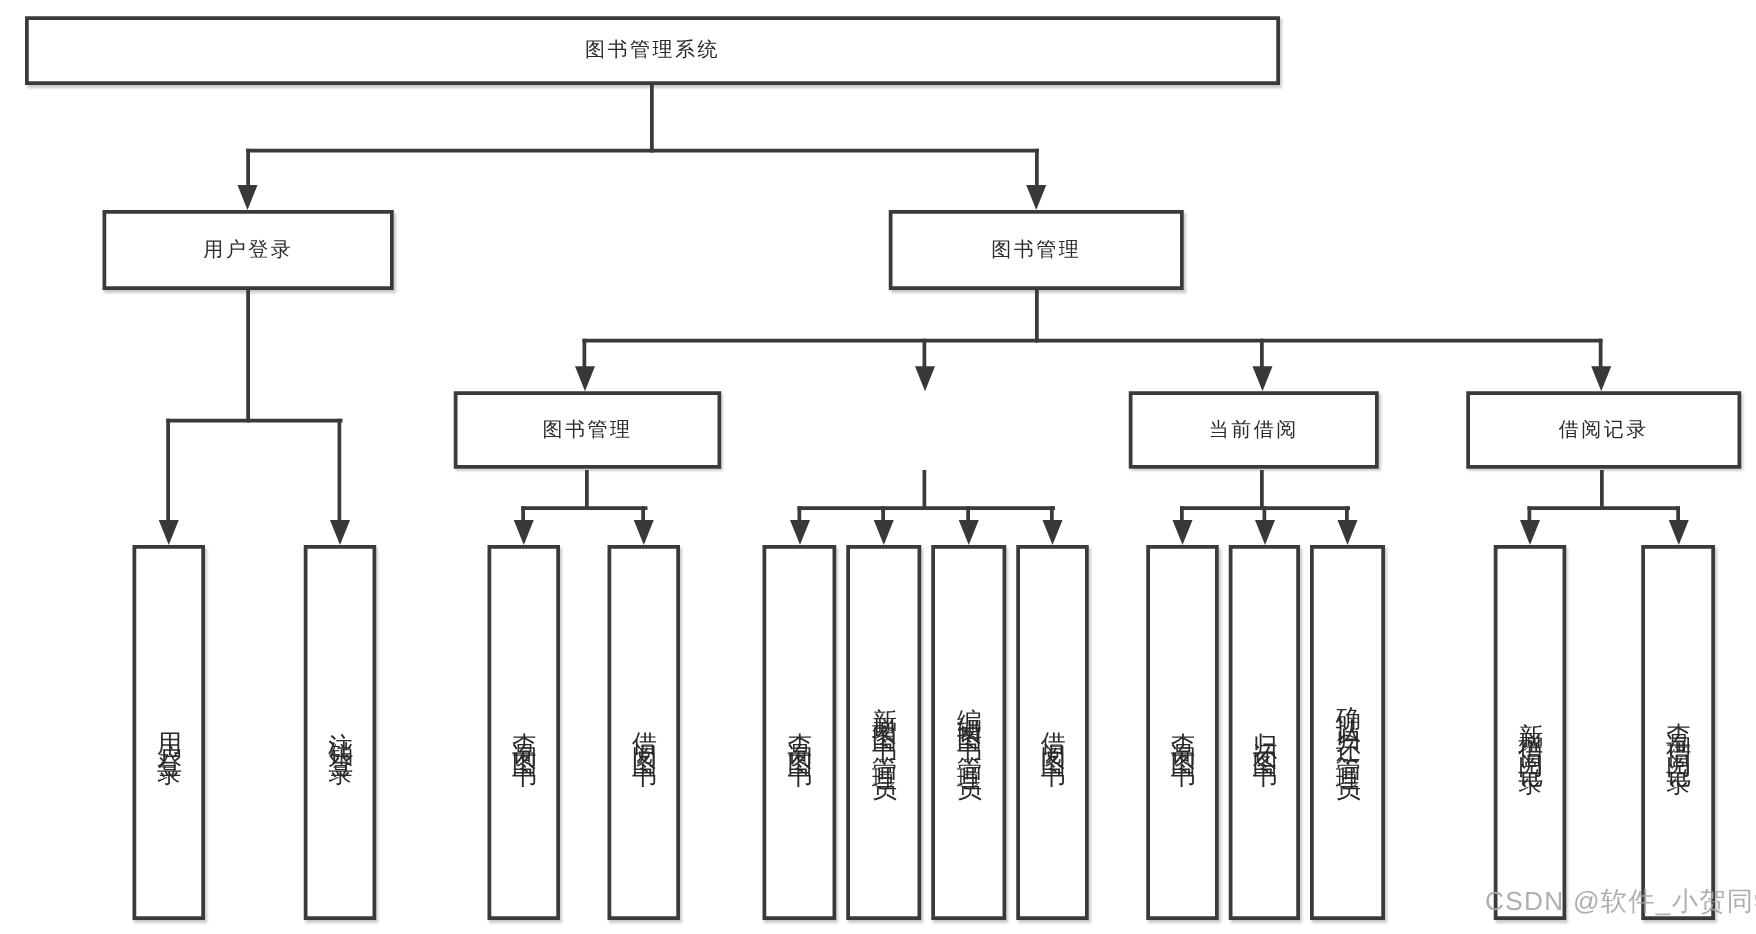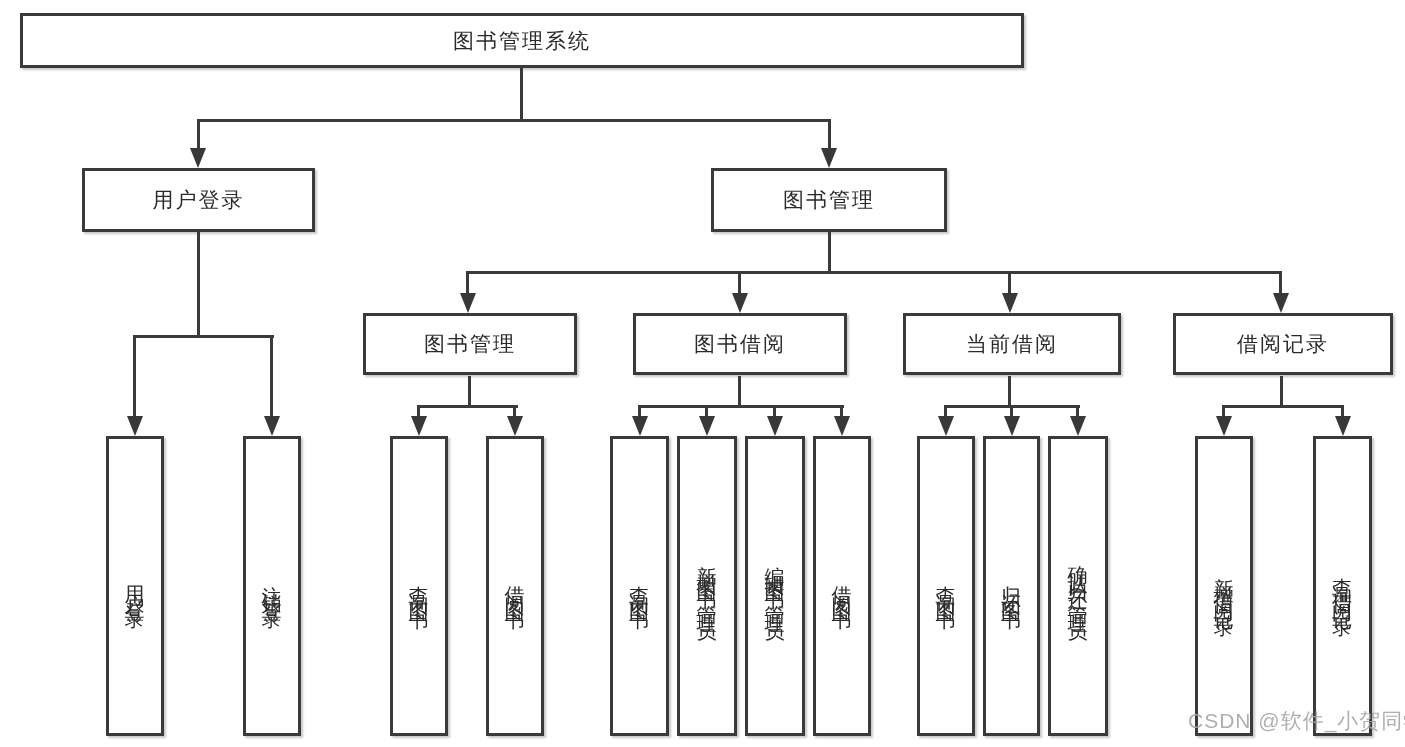--- a/index.html
+++ b/index.html
@@ -13,21 +13,21 @@
   }
   .box{
     position:absolute;
     border:3px solid #3a3a3a;
     background:#ffffff;
     box-sizing:border-box;
     display:flex;align-items:center;justify-content:center;
     box-shadow:1.5px 2px 2px rgba(60,60,60,0.28);
   }
   .lbl{
-    font-size:21px;
+    font-size:16px;
     letter-spacing:2px;
     color:#2a2a2a;
     white-space:nowrap;
   }
   .leaf{top:436px;height:300px;}
   .l3{top:313px;height:62px;}
   .vtext{
     writing-mode:vertical-rl;
     text-orientation:mixed;
     font-size:20px;
@@ -68,25 +68,22 @@
   </div>
 
   <div class="box" style="left:711px;top:168px;width:236px;height:64px;">
     <span class="lbl">图书管理</span>
   </div>
 
   <div class="box l3" style="left:363px;width:214px;">
     <span class="lbl">图书管理</span>
   </div>
 
-  <div class="box l3" style="left:633px;width:214px;">
-    <span class="lbl">图书借阅</span>
-  </div>
 
-  <div class="box l3" style="left:903px;width:218px;">
+  <div class="box l3" style="left:903px;width:200px;">
     <span class="lbl">当前借阅</span>
   </div>
 
   <div class="box l3" style="left:1173px;width:220px;">
     <span class="lbl">借阅记录</span>
   </div>
 
   <div class="box leaf" style="left:106px;width:58px;">
     <span class="vtext">用户登录</span>
   </div>

